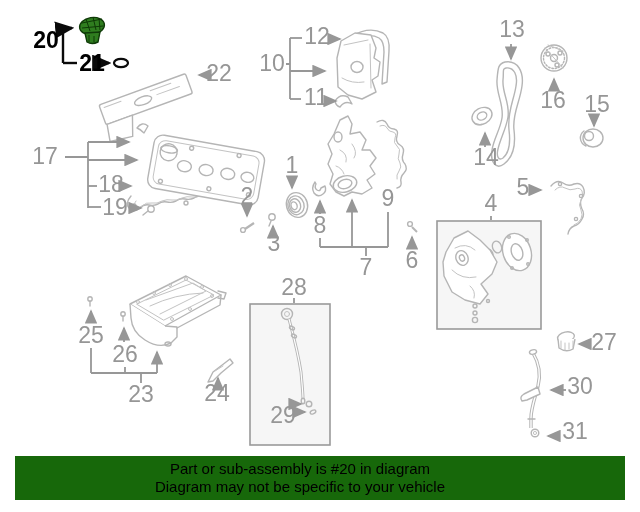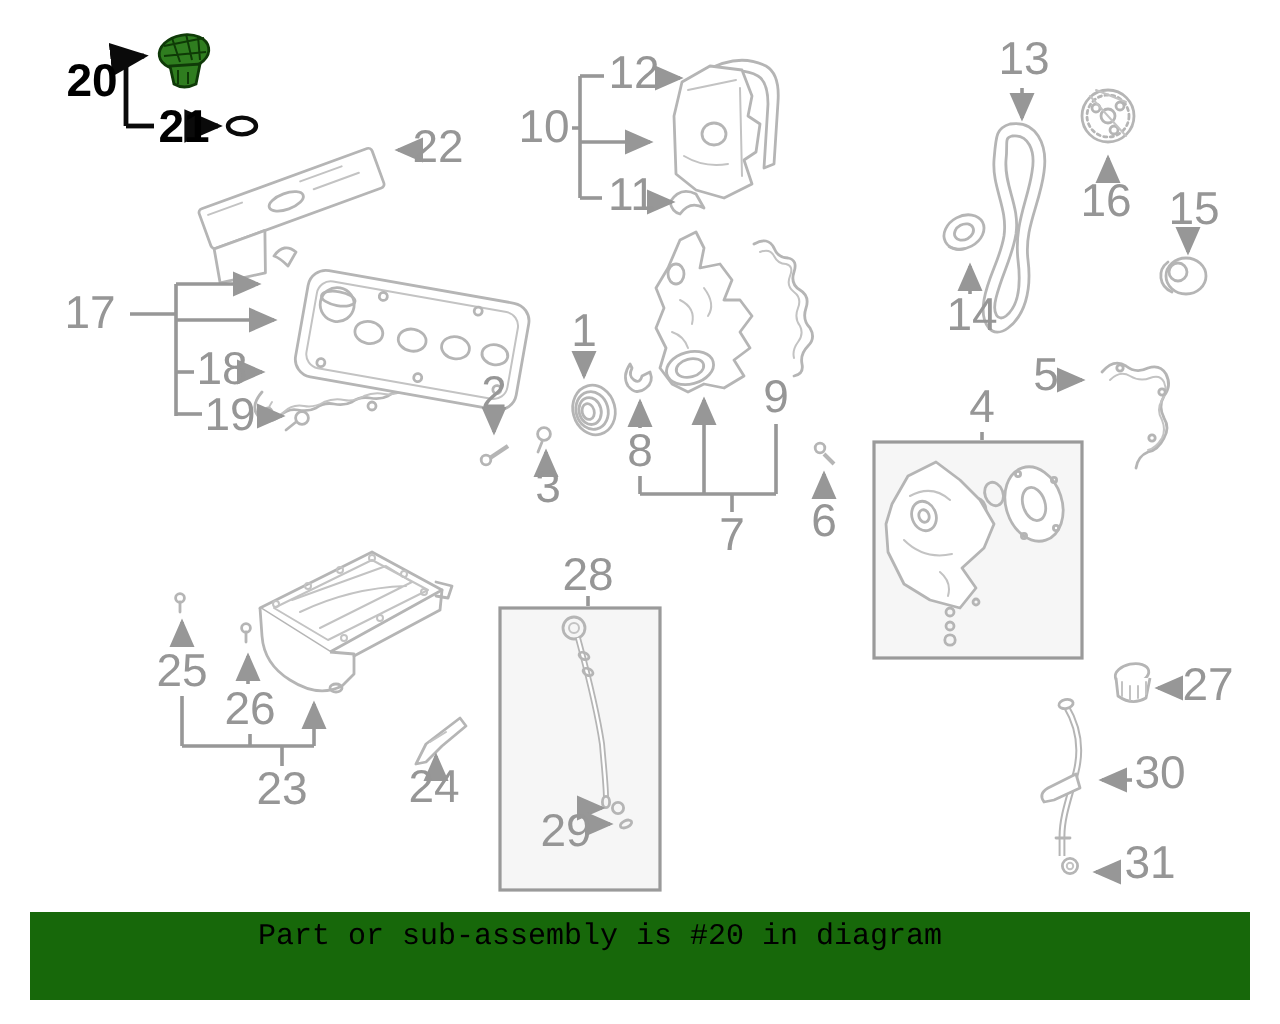--- a/index.html
+++ b/index.html
@@ -11,21 +11,21 @@
   .ln{stroke:#b5b5b5;fill:none;stroke-width:1.4;stroke-linejoin:round;stroke-linecap:round;}
   .lnf{stroke:#b5b5b5;fill:#fff;stroke-width:1.4;stroke-linejoin:round;}
   .lnt{stroke:#c3c3c3;fill:none;stroke-width:1;stroke-linejoin:round;stroke-linecap:round;}
   .ldr{stroke:#979797;stroke-width:1.8;fill:none;}
   .ldrb{stroke:#0a0a0a;stroke-width:2.4;fill:none;}
   .box{fill:#f6f6f6;stroke:#9a9a9a;stroke-width:1.6;}
   .grn{stroke:#0f3a08;stroke-width:1.4;}
   .grnln{stroke:#0e3a06;stroke-width:1;fill:none;}
   .banner{position:absolute;left:15px;top:456px;width:610px;height:44px;
           box-sizing:border-box;padding:4px 46px 0 6px;text-align:center;
-          font-size:15px;line-height:18px;font-family:Liberation Mono, monospace;}
+          font-size:15px;line-height:18px;}
 </style>
 </head>
 <body>
 
 <div class="stage">
 <svg id="diagram-svg" width="640" height="455" viewBox="0 0 640 455">
   <defs>
     <marker id="ag" viewBox="0 0 8 7" refX="7" refY="3.5" markerWidth="8" markerHeight="7" orient="auto-start-reverse">
       <path d="M0,0 L8,3.5 L0,7 Z" fill="#979797"></path>
     </marker>
@@ -351,14 +351,15 @@
         <text x="604" y="350" class="plabel">27</text>
         <text x="294" y="295" class="plabel">28</text>
         <text x="283" y="423" class="plabel">29</text>
         <text x="580" y="394" class="plabel">30</text>
         <text x="575" y="439" class="plabel">31</text>
       </g>
 </svg>
 
   <div class="banner" style="background: rgb(23, 104, 10); color: rgb(0, 0, 0);">
     <div>Part or sub-assembly is #20 in diagram</div>
+    <div>Diagram may not be specific to your vehicle</div>
   </div>
 </div>
 
 </body></html>

